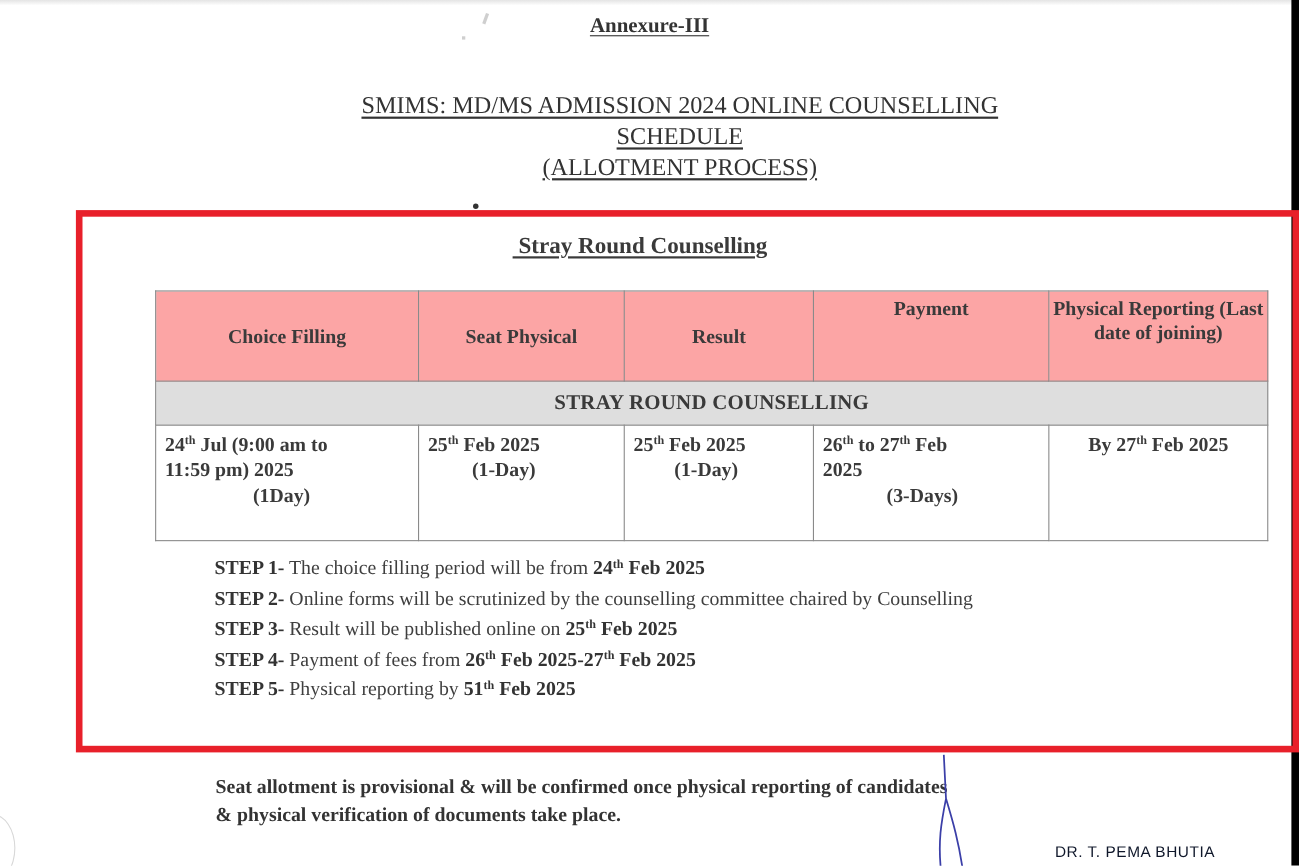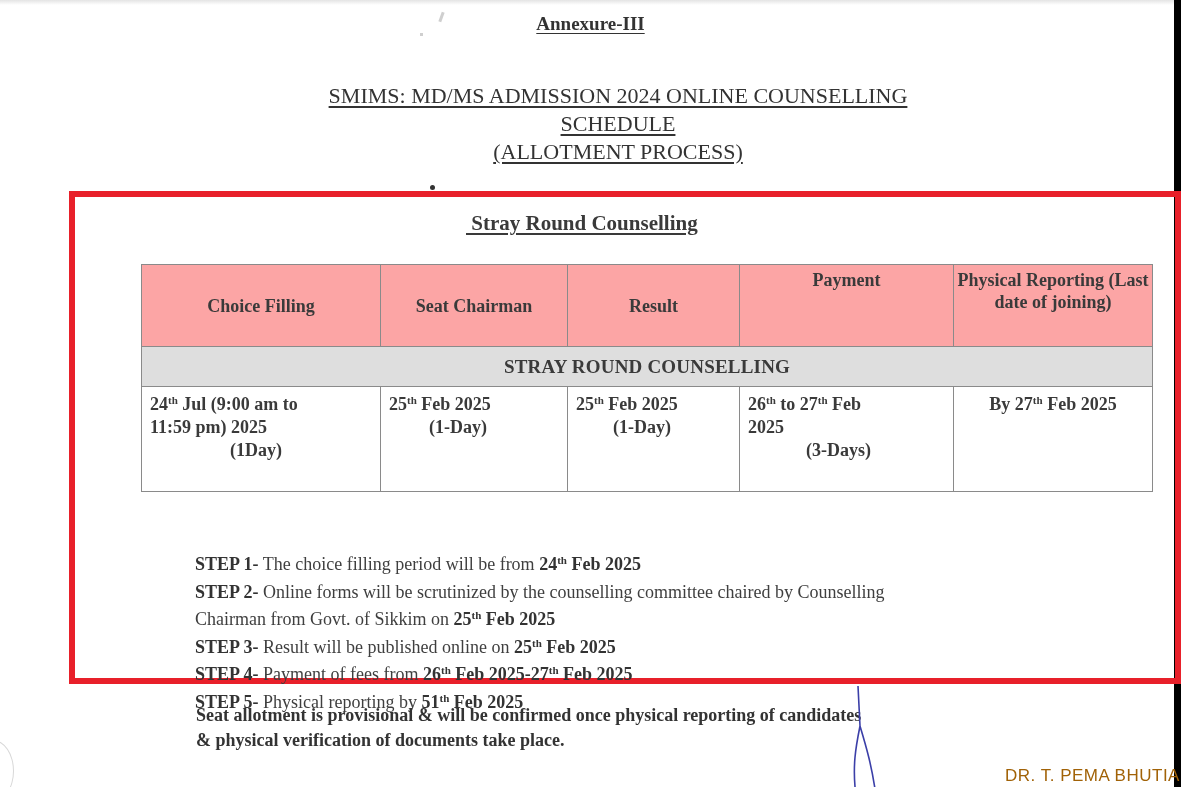--- a/index.html
+++ b/index.html
@@ -63,35 +63,34 @@
       background: #dedede; height: 39px; text-align: center; vertical-align: middle;
       font-size: 19px; letter-spacing: 0.2px;
     }
     table.schedule tr.data td { height: 98px; line-height: 23px; padding: 6px 8px 0 8px; }
     .ind { display: block; padding-left: 50px; }
     sup { font-size: 11px; line-height: 0; vertical-align: 6px; }
 
     .steps {
       position: absolute; left: 195px; top: 503px; font-size: 18px; line-height: 27.5px;
       color: #3f3f3f;
-      margin-top: 48px;
     }
     .steps b { color: #333; }
 
     .note {
       position: absolute; left: 196px; top: 703px; font-size: 18px; line-height: 25px;
       font-weight: bold; color: #333;
     }
 
     .signature {
       position: absolute; left: 850px; top: 686px; width: 30px; height: 110px;
     }
     .stamp-name {
-      position: absolute; left: 1005px; top: 766px; font-family: "Liberation Sans", sans-serif;
-      font-size: 17px; color: #a16207; letter-spacing: 0.5px;
+      position: absolute; left: 959px; top: 766px; font-family: "Liberation Sans", sans-serif;
+      font-size: 14px; color: #0f172a; letter-spacing: 0.5px;
     }
   </style>
 </head>
 <body>
 
 <div class="top-shadow"></div>
 <div class="right-edge"></div>
 <div class="left-mark"></div>
 <div class="speck"></div>
 <div class="speck2"></div>
@@ -115,21 +114,21 @@
   <colgroup>
     <col style="width:239px">
       <col style="width:187px">
       <col style="width:172px">
       <col style="width:214px">
       <col style="width:199px">
   </colgroup>
   <thead>
     <tr>
       <th>Choice Filling</th>
-      <th>Seat Chairman</th>
+      <th>Seat Physical</th>
       <th>Result</th>
       <th class="top">Payment</th>
       <th class="top">Physical Reporting (Last date of joining)</th>
     </tr>
   </thead>
   <tbody>
     <tr class="band">
       <td colspan="5">STRAY ROUND COUNSELLING</td>
     </tr>
     <tr class="data">
@@ -154,21 +153,20 @@
       <td style="text-align:center">
         <span>By 27</span><sup>th</sup><span> Feb 2025</span>
       </td>
     </tr>
   </tbody>
 </table>
 
 <div class="steps">
   <div><b>STEP 1-</b><span> The choice filling period will be from </span><b><span>24</span><sup>th</sup><span> Feb 2025</span></b></div>
   <div><b>STEP 2-</b><span> Online forms will be scrutinized by the counselling committee chaired by Counselling</span></div>
-  <div><span>Chairman from Govt. of Sikkim on </span><b><span>25</span><sup>th</sup><span> Feb 2025</span></b></div>
   <div><b>STEP 3-</b><span> Result will be published online on </span><b><span>25</span><sup>th</sup><span> Feb 2025</span></b></div>
   <div><b>STEP 4-</b><span> Payment of fees from </span><b><span>26</span><sup>th</sup><span> Feb 2025-27</span><sup>th</sup><span> Feb 2025</span></b></div>
   <div><b>STEP 5-</b><span> Physical reporting by </span><b><span>51</span><sup>th</sup><span> Feb 2025</span></b></div>
 </div>
 
 <div class="note">
   <div>Seat allotment is provisional &amp; will be confirmed once physical reporting of candidates</div>
   <div>&amp; physical verification of documents take place.</div>
 </div>
 

